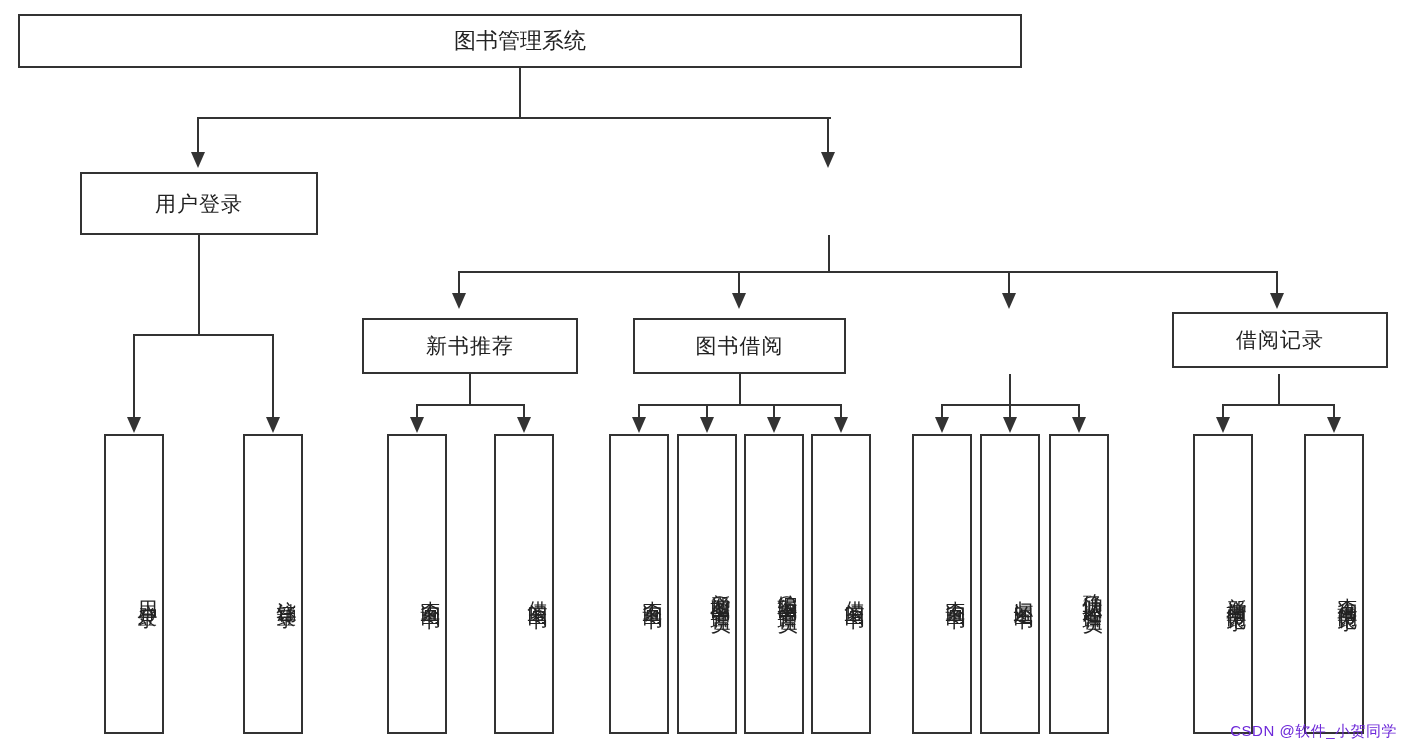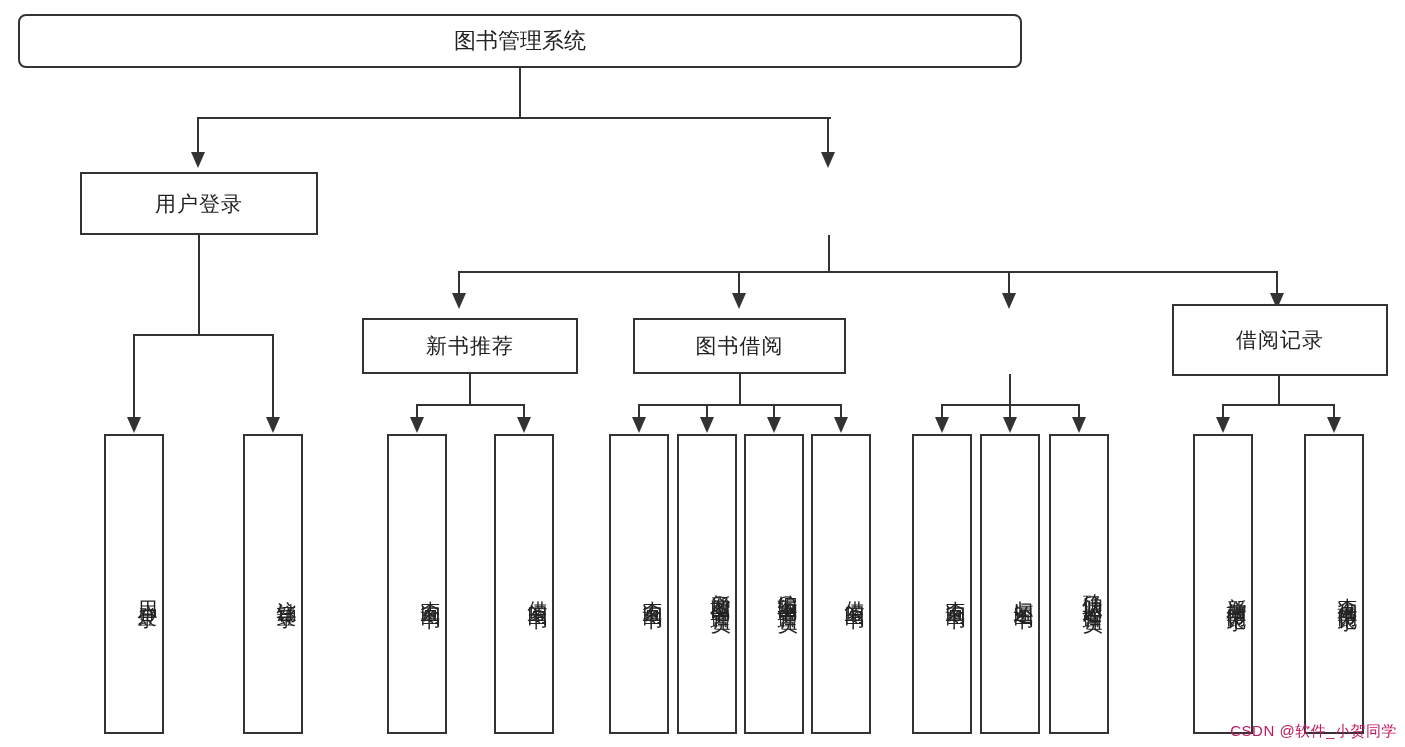--- a/index.html
+++ b/index.html
@@ -1,29 +1,29 @@
 <!DOCTYPE html>
 <html><head>
 <meta charset="utf-8">
 <style>
   html,body{margin:0;padding:0;background:#ffffff;}
   body{font-family:"Liberation Sans","DejaVu Sans",sans-serif;}
   #canvas{position:relative;width:1405px;height:747px;background:#ffffff;overflow:hidden;}
   .node{position:absolute;box-sizing:border-box;border:2.2px solid #333333;background:#ffffff;
         display:flex;align-items:center;justify-content:center;color:#222222;}
   .node.h{font-size:21px;letter-spacing:1px;}
-  .node.root{font-size:22px;border-radius:8px;}
+  .node.root{font-size:22px;}
   .node.leaf{writing-mode:vertical-rl;text-orientation:upright;font-size:20px;
              letter-spacing:3px;padding-top:14px;align-items:flex-start;justify-content:center;}
   .edge{position:absolute;background:#333333;}
   .vline{width:2.4px;}
   .hline{height:2.4px;}
   .arrow{position:absolute;width:0;height:0;border-left:7px solid transparent;
          border-right:7px solid transparent;border-top:16px solid #333333;}
-  #watermark{position:absolute;right:8px;bottom:6px;font-size:15px;color:#be185d;
+  #watermark{position:absolute;right:8px;bottom:6px;font-size:15px;color:#6d28d9;
              letter-spacing:0.5px;white-space:nowrap;}
 </style>
 </head>
 <body>
 
 <div id="canvas">
 
   <div class="node root" style="left:18px;top:14px;width:1004px;height:54px;">图书管理系统</div>
 
   <div class="edge vline" style="left:519px;top:68px;width:2.4px;height:50px;"></div>
@@ -49,21 +49,21 @@
   <div class="arrow" style="left:452px;top:293px;"></div>
   <div class="edge vline" style="left:738px;top:271px;width:2.4px;height:23px;"></div>
   <div class="arrow" style="left:732px;top:293px;"></div>
   <div class="edge vline" style="left:1008px;top:271px;width:2.4px;height:23px;"></div>
   <div class="arrow" style="left:1002px;top:293px;"></div>
   <div class="edge vline" style="left:1276px;top:271px;width:2.4px;height:23px;"></div>
   <div class="arrow" style="left:1270px;top:293px;"></div>
 
   <div class="node h" style="left:362px;top:318px;width:216px;height:56px;">新书推荐</div>
   <div class="node h" style="left:633px;top:318px;width:213px;height:56px;">图书借阅</div>
-  <div class="node h" style="left:1172px;top:304px;width:216px;height:72px;">借阅记录</div>
+  <div class="node h" style="left:1172px;top:312px;width:216px;height:56px;">借阅记录</div>
 
   <div class="edge vline" style="left:469px;top:374px;width:2.4px;height:32px;"></div>
   <div class="edge hline" style="left:416px;top:404px;width:109px;height:2.4px;"></div>
   <div class="edge vline" style="left:416px;top:404px;width:2.4px;height:14px;"></div>
   <div class="arrow" style="left:410px;top:417px;"></div>
   <div class="edge vline" style="left:523px;top:404px;width:2.4px;height:14px;"></div>
   <div class="arrow" style="left:517px;top:417px;"></div>
 
   <div class="edge vline" style="left:739px;top:374px;width:2.4px;height:32px;"></div>
   <div class="edge hline" style="left:638px;top:404px;width:203px;height:2.4px;"></div>

